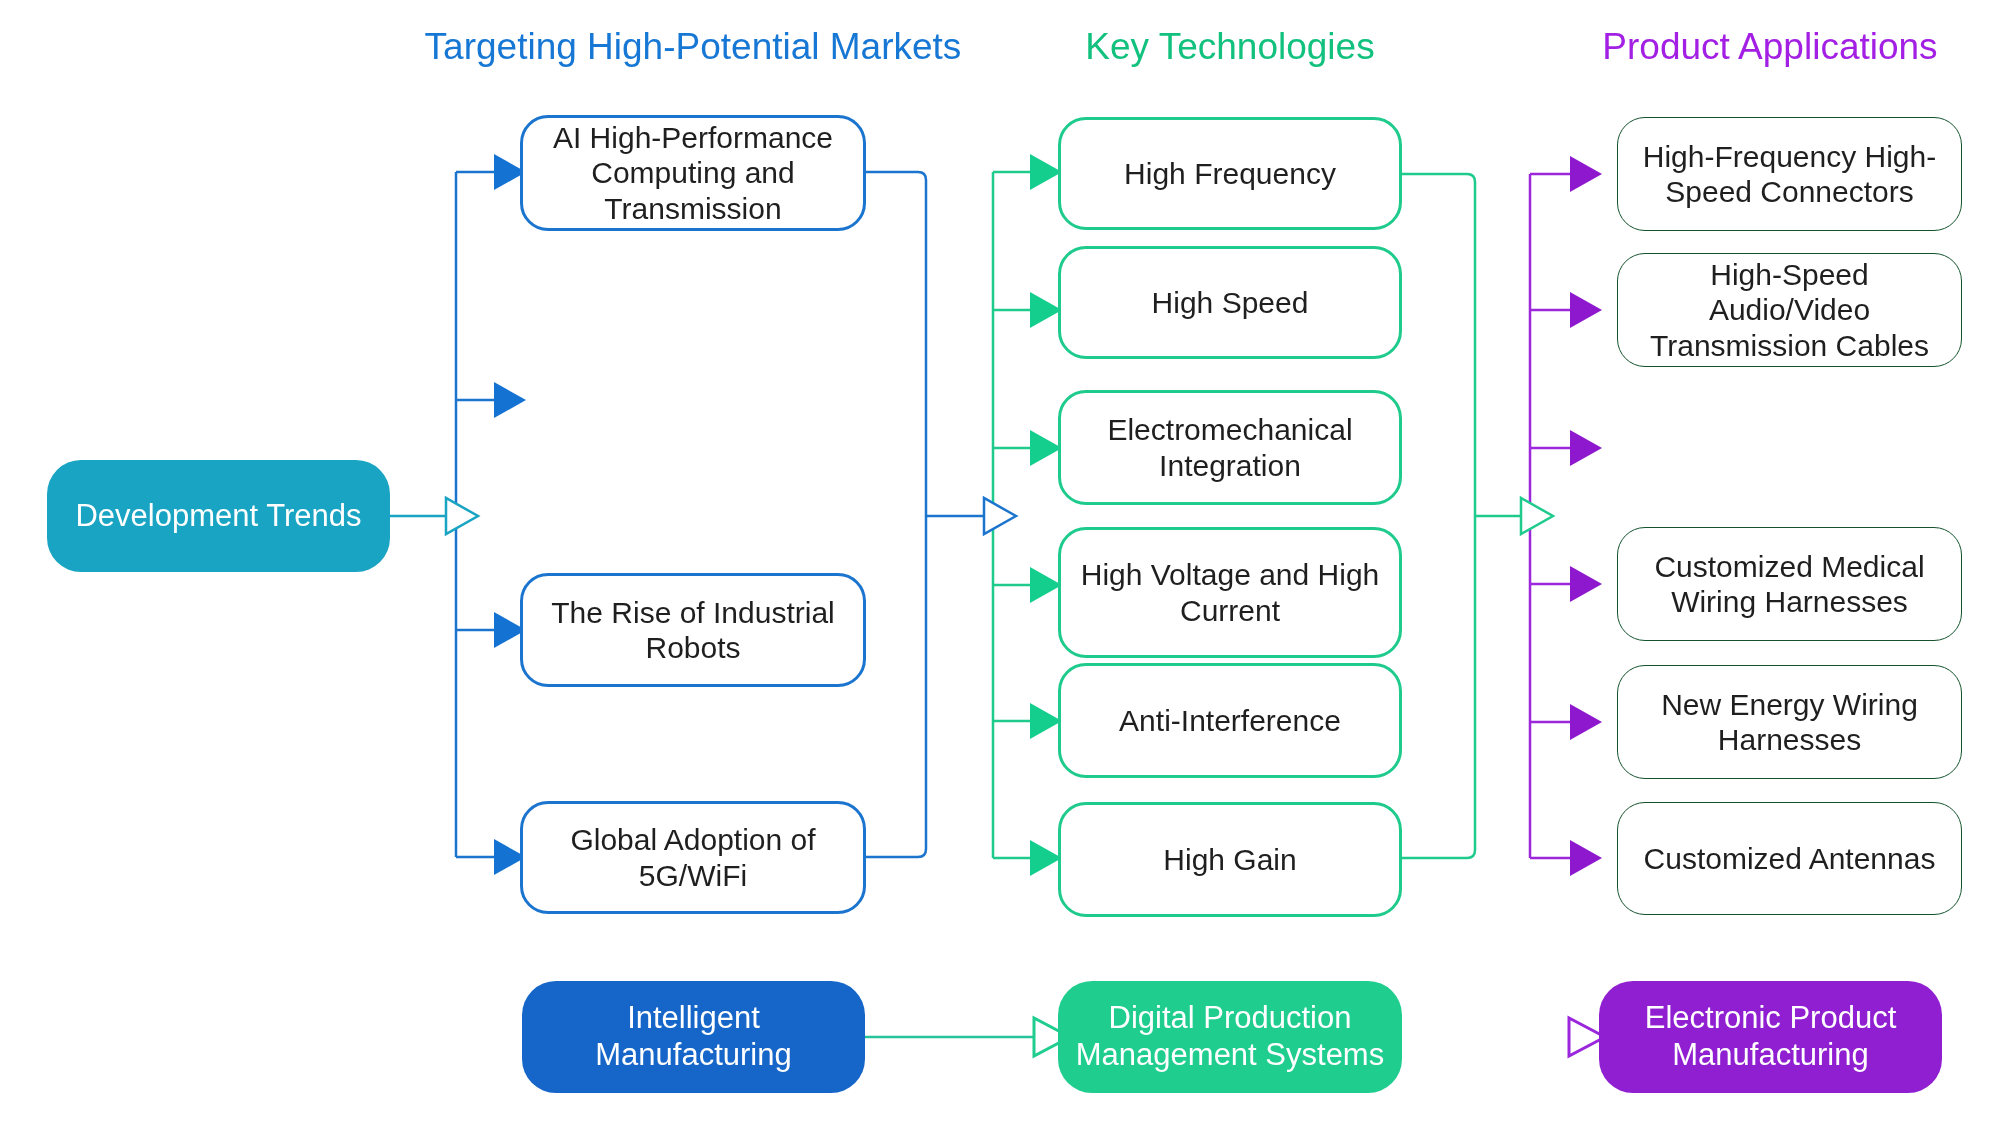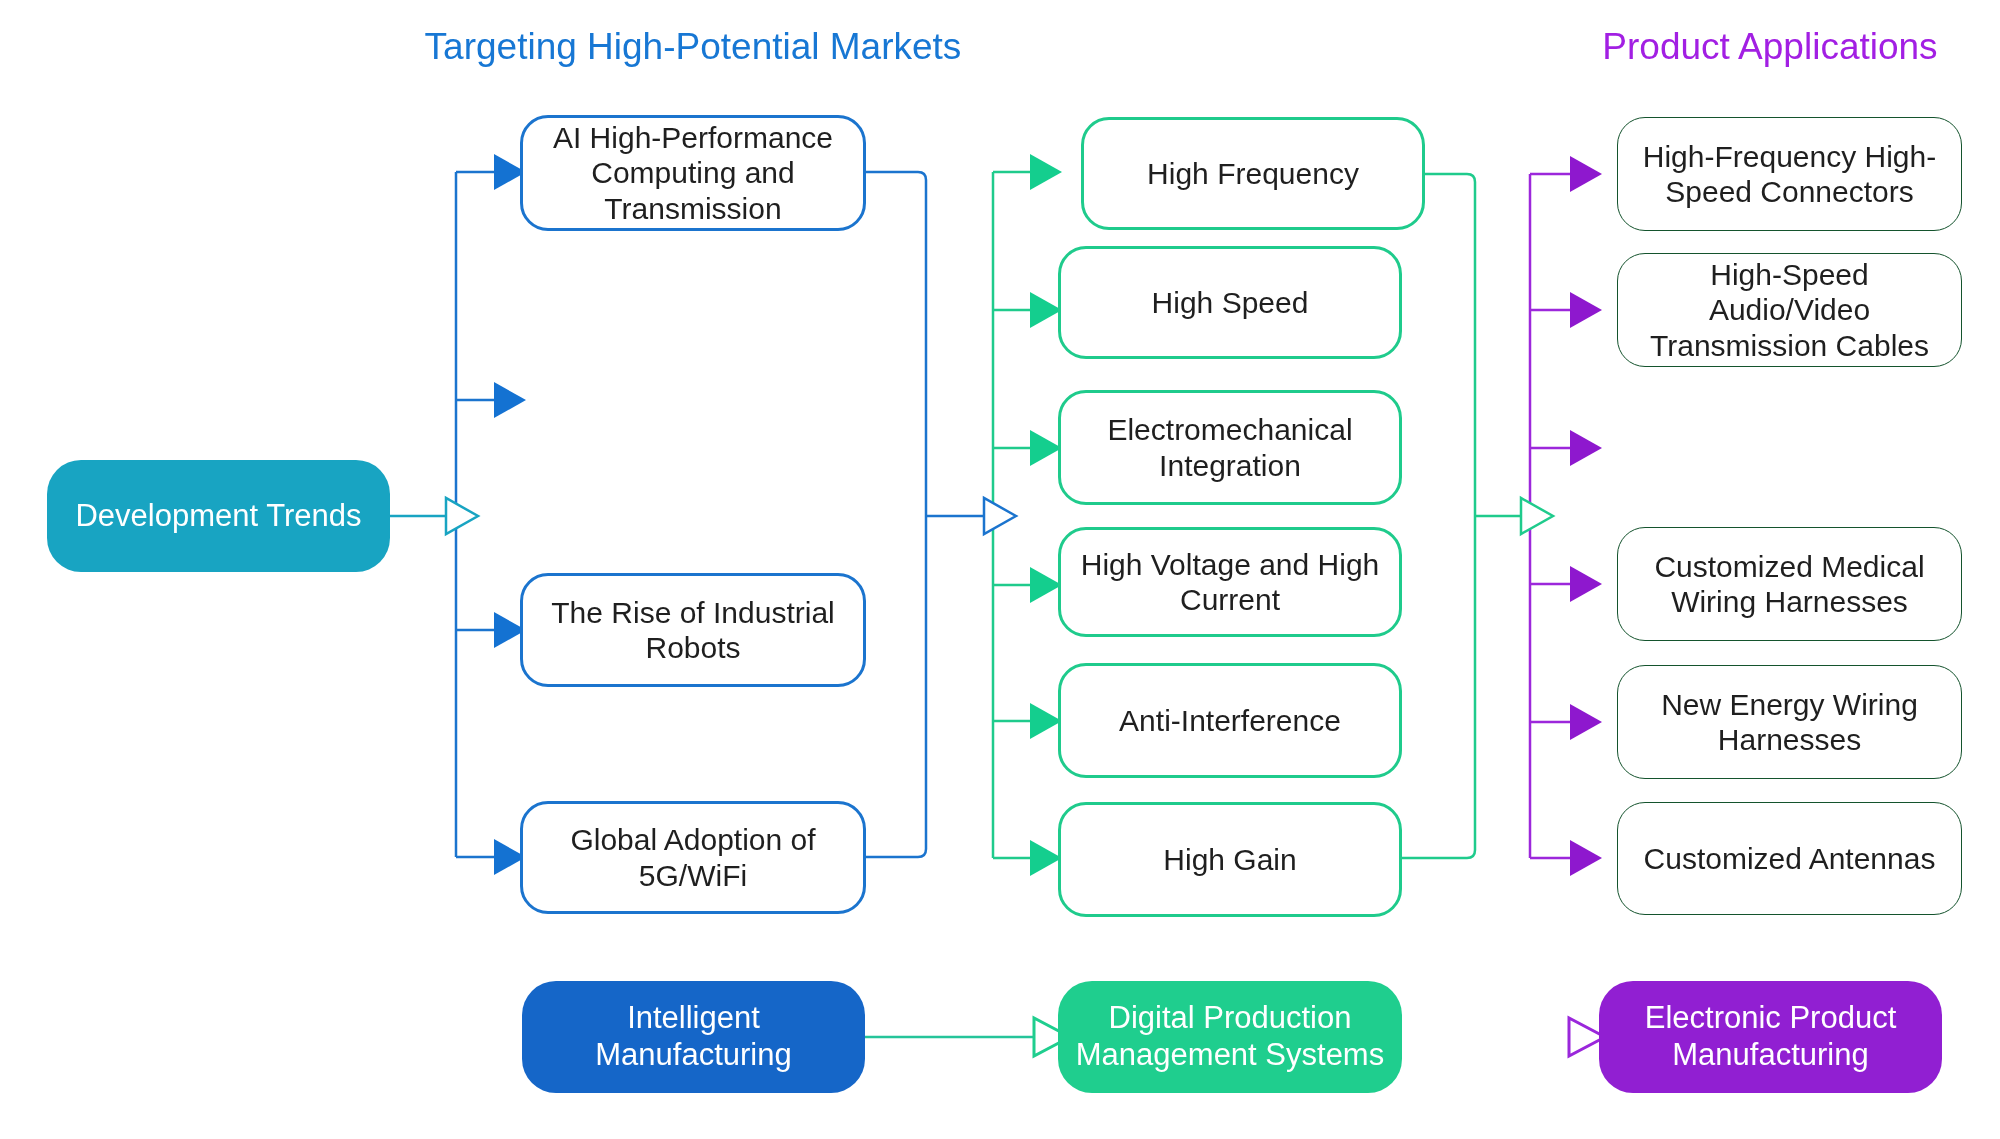--- a/index.html
+++ b/index.html
@@ -93,32 +93,33 @@
     <polygon points="984,498 984,534 1016,516" fill="#ffffff" stroke="#1B74CE" stroke-width="2.5"></polygon>
     <polygon points="1521,498 1521,534 1553,516" fill="#ffffff" stroke="#1FCB8C" stroke-width="2.5"></polygon>
 
     <path d="M865,1037 H1034" stroke="#25C49A" stroke-width="2.5" fill="none"></path>
     <polygon points="1034,1018 1034,1056 1070,1037" fill="#ffffff" stroke="#1FCE8E" stroke-width="3"></polygon>
     <path d="M1402,1037 H1569" stroke="url(#tealToPurple)" stroke-width="2.5" fill="none"></path>
     <polygon points="1569,1018 1569,1056 1605,1037" fill="#ffffff" stroke="#9A27DB" stroke-width="3"></polygon>
   </svg>
 
   <div class="hdr markets">Targeting High-Potential Markets</div>
+  <div class="hdr tech">Key Technologies</div>
   <div class="hdr apps">Product Applications</div>
 
   <div class="node root" style="left:47px;top:460px;width:343px;height:112px;">Development Trends</div>
 
   <div class="node blue" style="left:520px;top:115px;width:346px;height:116px;">AI High-Performance Computing and Transmission</div>
   <div class="node blue" style="left:520px;top:573px;width:346px;height:114px;">The Rise of Industrial Robots</div>
   <div class="node blue" style="left:520px;top:801px;width:346px;height:113px;">Global Adoption of 5G/WiFi</div>
 
-  <div class="node green" style="left:1058px;top:117px;width:344px;height:113px;margin-left:23px;">High Frequency</div>
+  <div class="node green" style="left:1058px;top:117px;width:344px;height:113px;">High Frequency</div>
   <div class="node green" style="left:1058px;top:246px;width:344px;height:113px;">High Speed</div>
   <div class="node green" style="left:1058px;top:390px;width:344px;height:115px;">Electromechanical Integration</div>
-  <div class="node green" style="left:1058px;top:527px;width:344px;height:110px;text-align:center;">High Voltage and High Current</div>
+  <div class="node green" style="left:1058px;top:527px;width:344px;height:131px;text-align:center;">High Voltage and High Current</div>
   <div class="node green" style="left:1058px;top:663px;width:344px;height:115px;">Anti-Interference</div>
   <div class="node green" style="left:1058px;top:802px;width:344px;height:115px;">High Gain</div>
 
   <div class="node purple" style="left:1597px;top:117px;width:345px;height:114px;">High-Frequency High-Speed Connectors</div>
   <div class="node purple" style="left:1597px;top:253px;width:345px;height:114px;">High-Speed Audio/Video Transmission Cables</div>
   <div class="node purple" style="left:1597px;top:527px;width:345px;height:114px;">Customized Medical Wiring Harnesses</div>
   <div class="node purple" style="left:1597px;top:665px;width:345px;height:114px;">New Energy Wiring Harnesses</div>
   <div class="node purple" style="left:1597px;top:802px;width:345px;height:113px;">Customized Antennas</div>
 
   <div class="node fill b1" style="left:522px;top:981px;width:343px;height:112px;">Intelligent Manufacturing</div>

